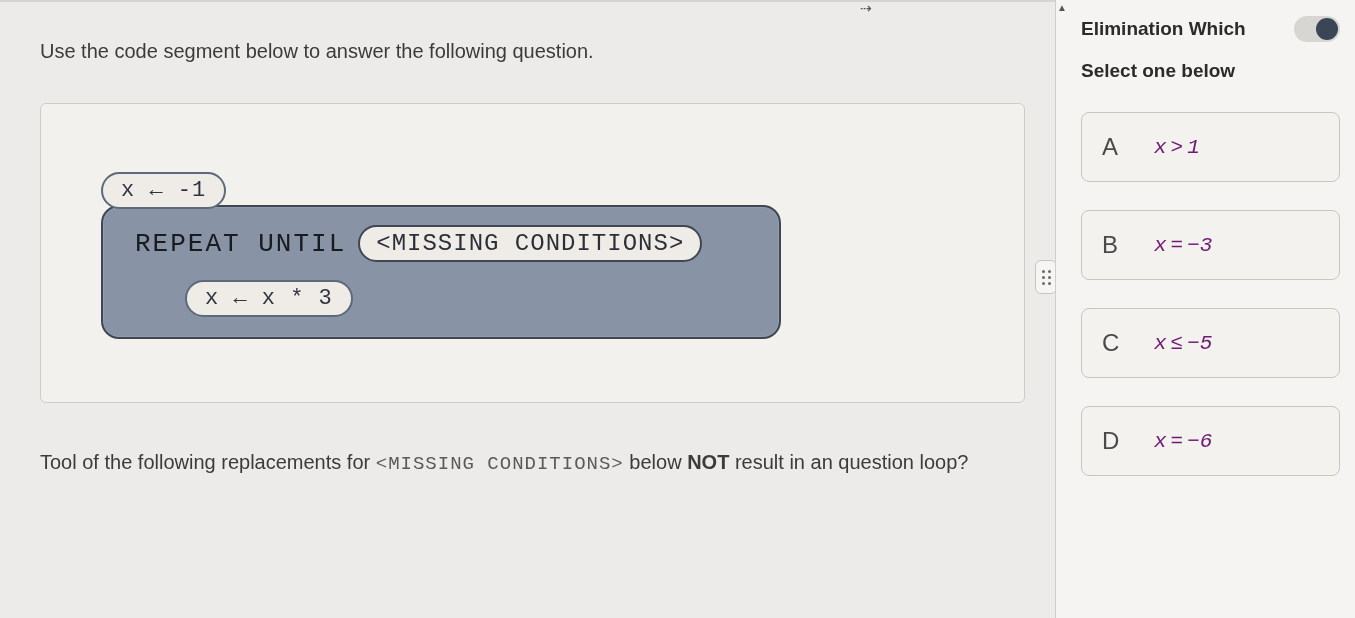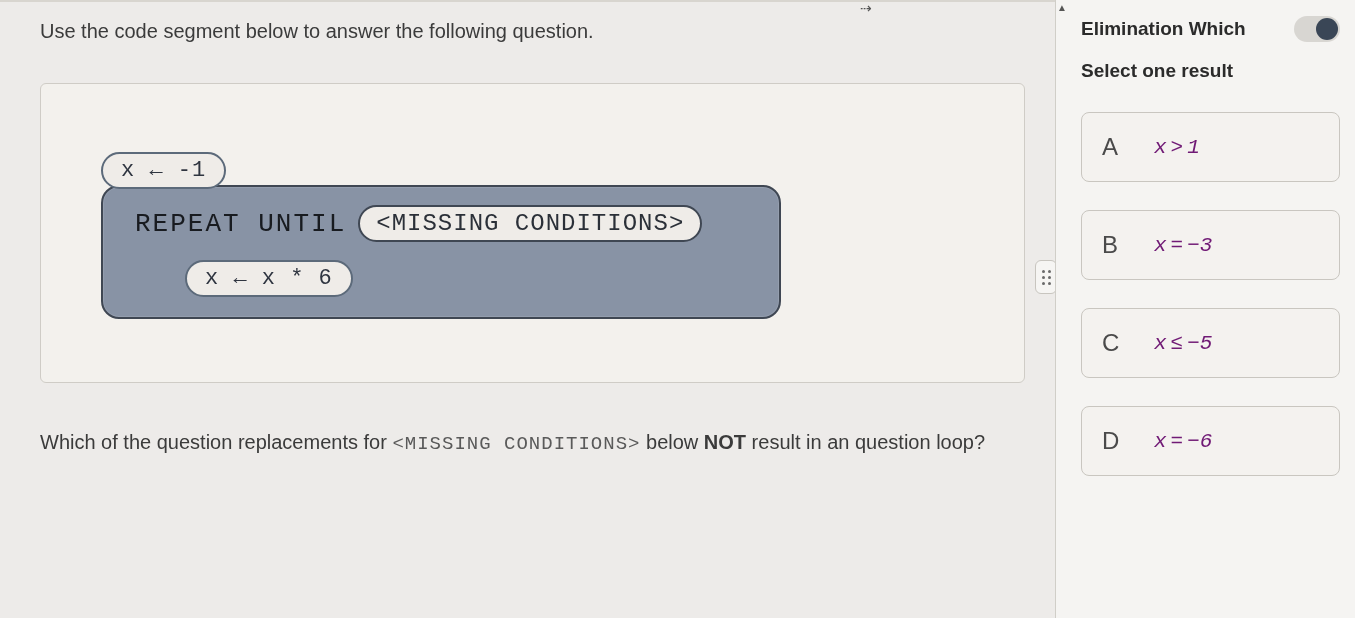--- a/index.html
+++ b/index.html
@@ -31,21 +31,21 @@
     }
     .top-divider {
       position: absolute;
       top: 0; left: 0; right: 0;
       height: 2px;
       background: #d8d5cf;
     }
     .question-intro {
       font-size: 20px;
       color: #3b3b3b;
-      margin-top: 0;
+      margin-top: 20px;
       margin-bottom: 40px;
     }
     .code-area {
       border: 1px solid #cfccc6;
       border-radius: 6px;
       background: #f3f1ed;
       padding: 50px 40px 60px 60px;
       margin-bottom: 40px;
       min-height: 300px;
     }
@@ -237,27 +237,27 @@
     <p class="question-intro">Use the code segment below to answer the following question.</p>
 
     <div class="code-area">
       <div class="block-outer">
         <div class="pill init-pill">x ← -1</div>
         <div class="repeat-block">
           <div class="repeat-head">
             <span class="repeat-label">REPEAT UNTIL</span>
             <span class="condition-pill">&lt;MISSING CONDITIONS&gt;</span>
           </div>
-          <div class="pill body-pill">x ← x * 6</div>
+          <div class="pill body-pill">x ← x * 3</div>
         </div>
       </div>
     </div>
 
     <p class="question-text">
-      <span>Which of the question replacements for </span>
+      <span>Tool of the following replacements for </span>
       <span class="mono-inline">&lt;MISSING CONDITIONS&gt;</span>
       <span> below </span>
       <span class="not-emph">NOT</span>
       <span> result in an question loop?</span>
     </p>
 
     <div class="drag-handle">
       <span></span>
         <span></span>
         <span></span>
@@ -272,21 +272,21 @@
       <span class="scroll-up">▲</span>
     </div>
 
     <div class="elim-row">
       <span class="elim-label">Elimination Which</span>
       <div class="toggle">
         <div class="toggle-knob"></div>
       </div>
     </div>
 
-    <div class="select-label">Select one result</div>
+    <div class="select-label">Select one below</div>
 
     <div class="choice">
       <span class="choice-letter">A</span>
       <span class="choice-val">
         <span>x</span><span class="op">&gt;</span><span>1</span>
       </span>
     </div>
 
     <div class="choice">
       <span class="choice-letter">B</span>

